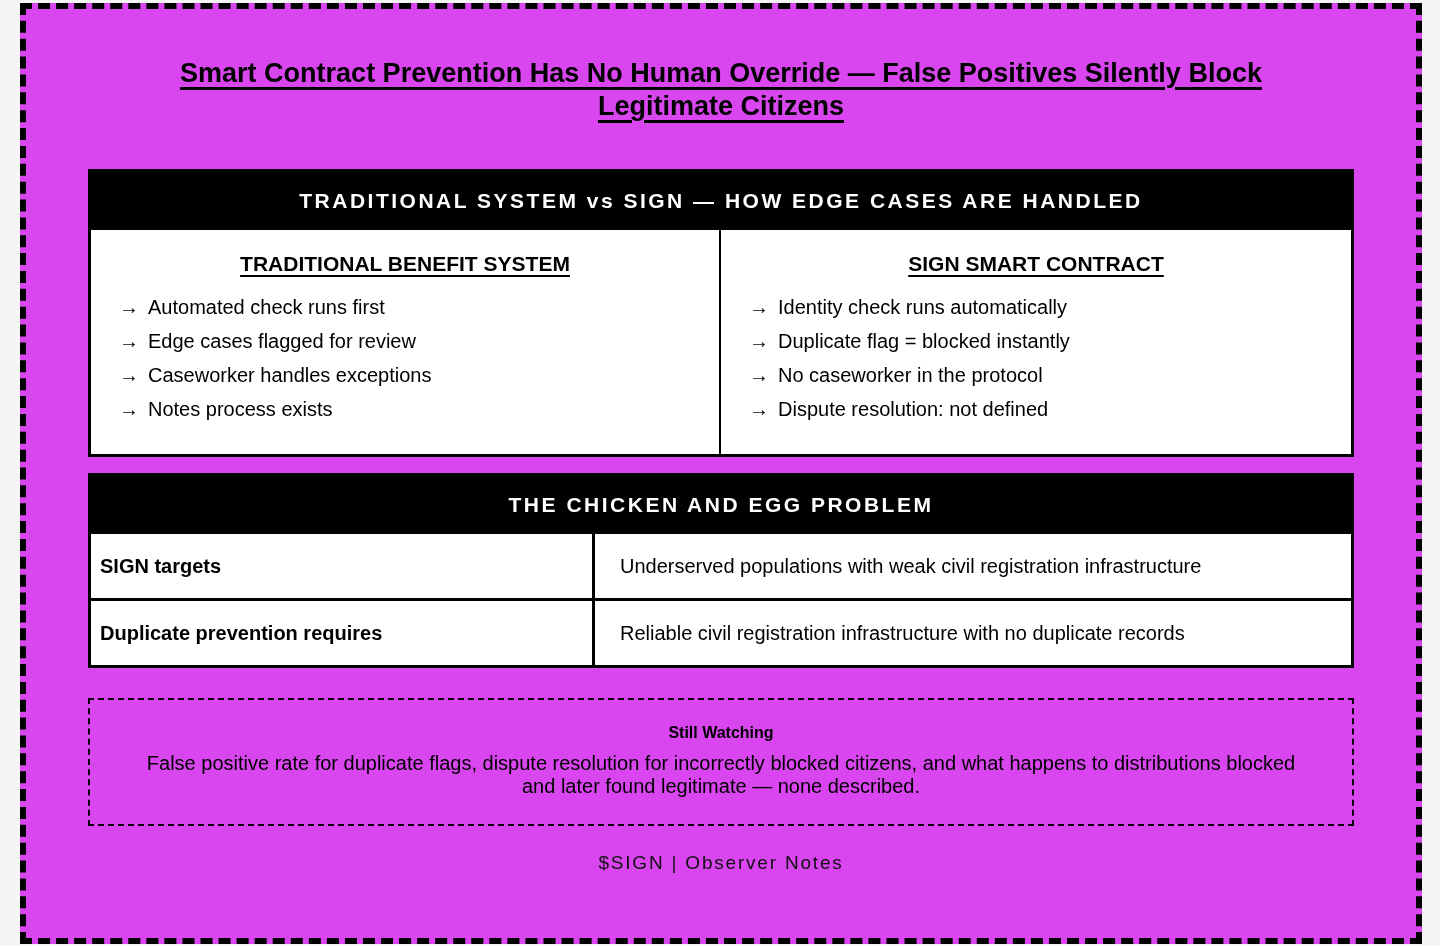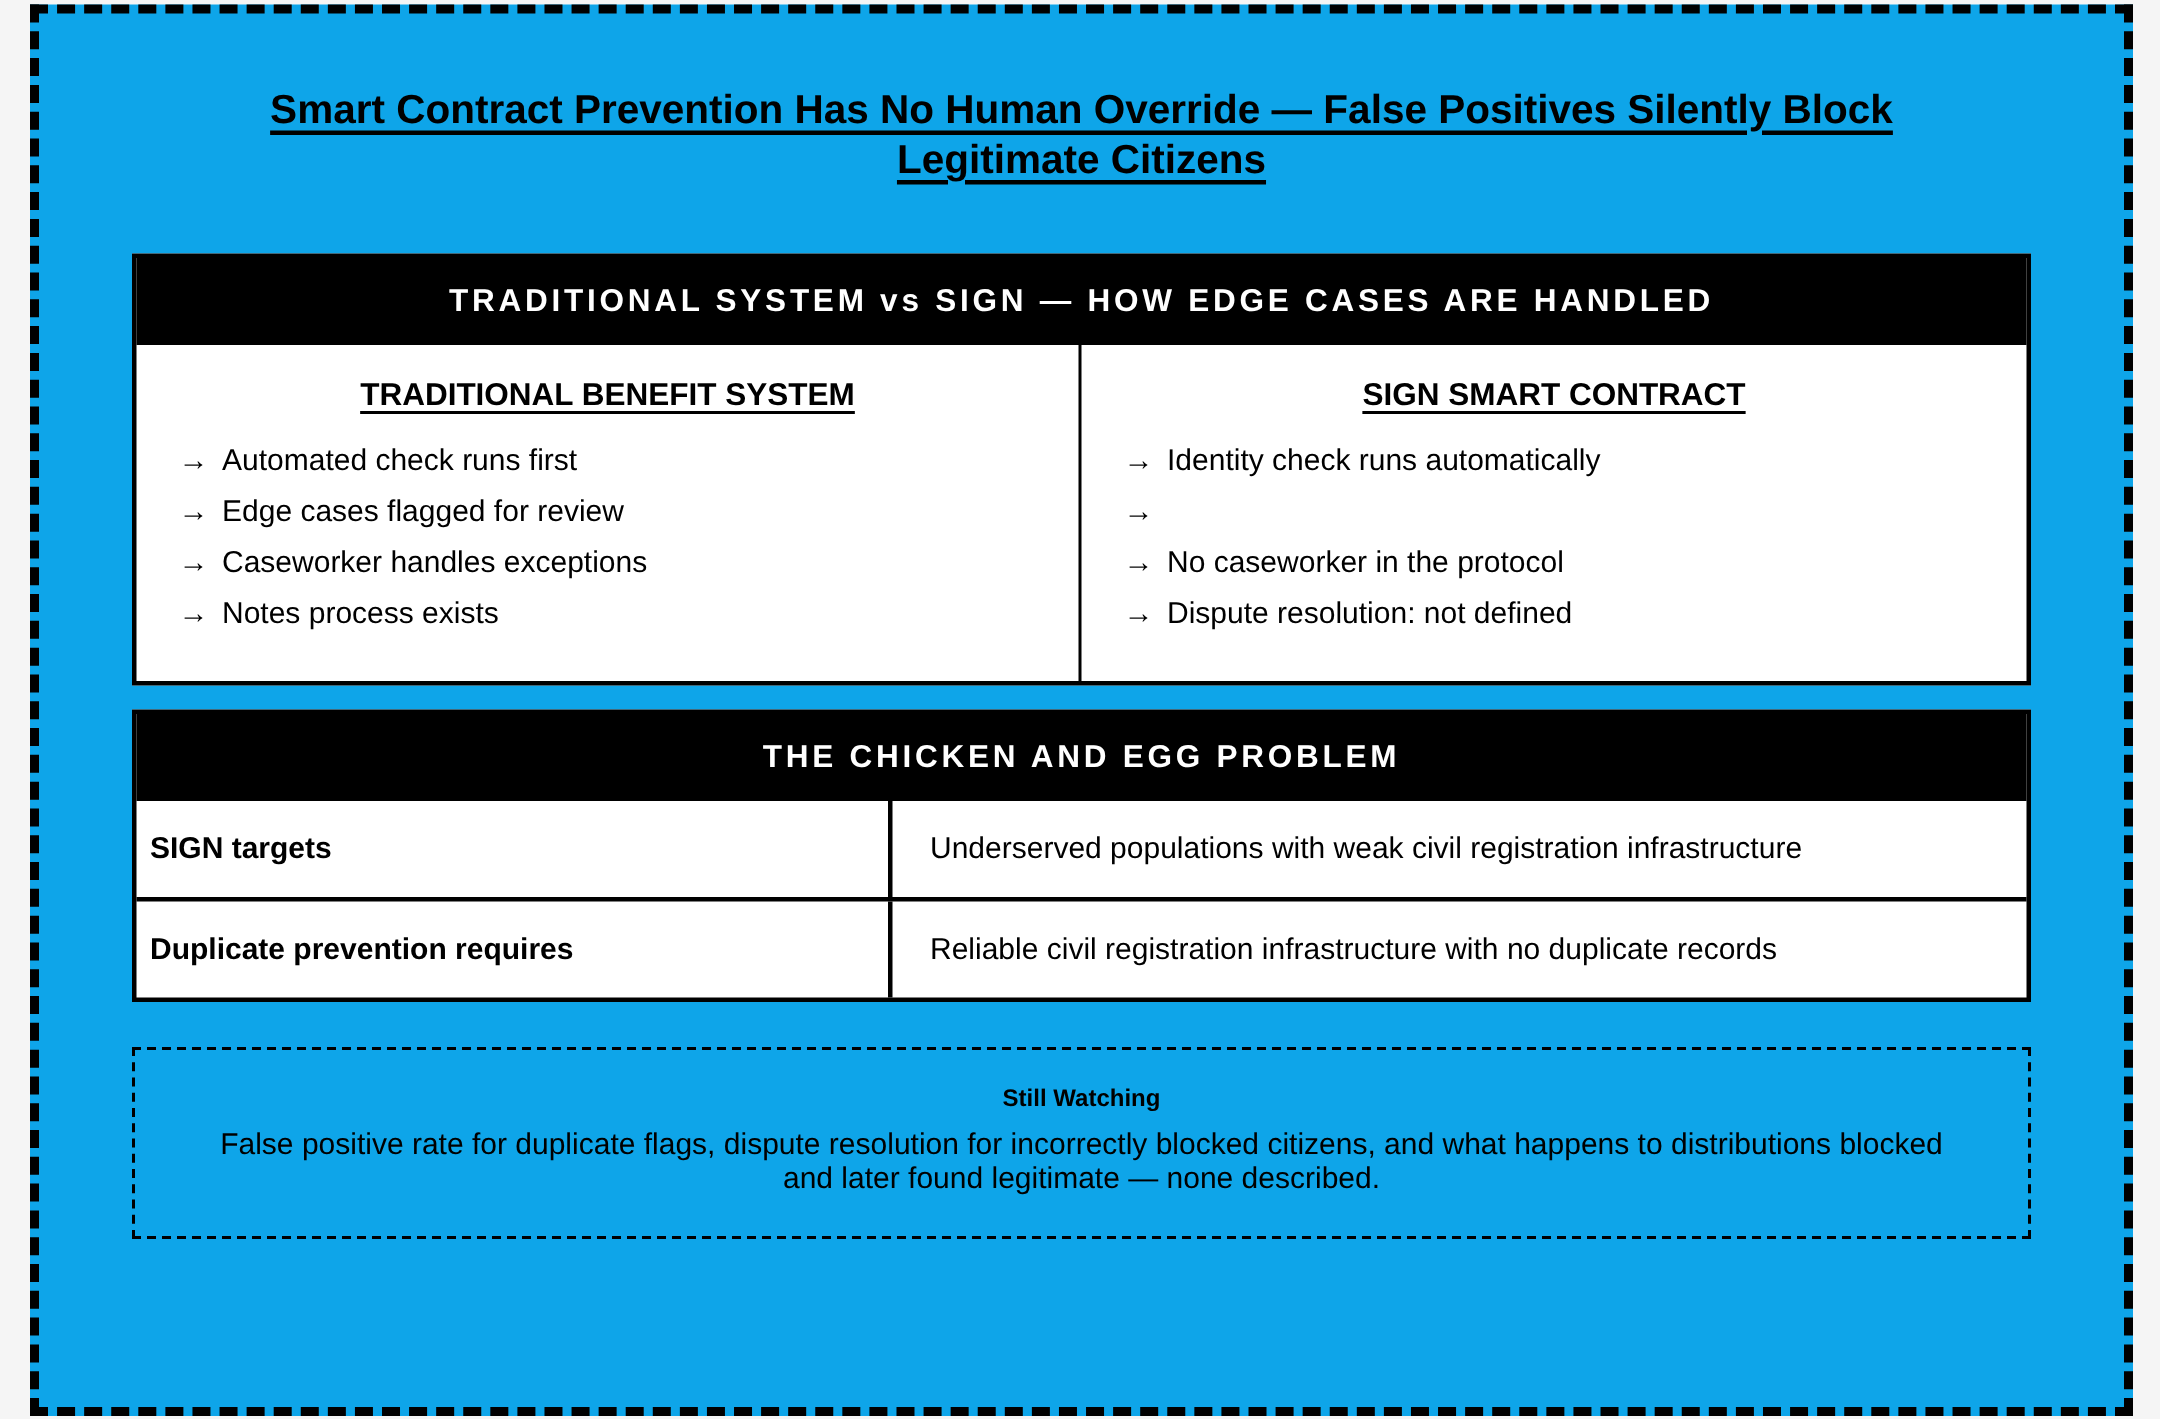--- a/index.html
+++ b/index.html
@@ -8,21 +8,21 @@
     background: #f5f5f5;
     font-family: "Liberation Sans", sans-serif;
     color: #000;
     position: relative;
     overflow: hidden;
   }
   .sheet {
     position: absolute;
     left: 20px; right: 18px; top: 3px; bottom: 2px;
     border: 6px dashed #000;
-    background: #0ea5e9;
+    background: #d946ef;
   }
   .content {
     padding: 0 62px;
     height: 100%;
   }
   
   .page-title {
     margin-top: 48px;
     text-align: center;
     font-size: 27px;
@@ -161,20 +161,21 @@
 
         <div class="col">
           <div class="col-title">SIGN SMART CONTRACT</div>
           <ul class="items">
             <li class="item">
               <span>→</span>
               <span>Identity check runs automatically</span>
             </li>
             <li class="item">
               <span>→</span>
+              <span>Duplicate flag = blocked instantly</span>
             </li>
             <li class="item">
               <span>→</span>
               <span>No caseworker in the protocol</span>
             </li>
             <li class="item">
               <span>→</span>
               <span>Dispute resolution: not defined</span>
             </li>
           </ul>
@@ -193,15 +194,16 @@
         <div class="cell cell-label">Duplicate prevention requires</div>
         <div class="cell cell-value">Reliable civil registration infrastructure with no duplicate records</div>
       </div>
     </section>
 
     <section class="watch-box">
       <div class="watch-title">Still Watching</div>
       <p class="watch-body">False positive rate for duplicate flags, dispute resolution for incorrectly blocked citizens, and what happens to distributions blocked and later found legitimate — none described.</p>
     </section>
 
+    <div class="footer-note">$SIGN | Observer Notes</div>
 
   </div>
 </div>
 
 </body></html>

